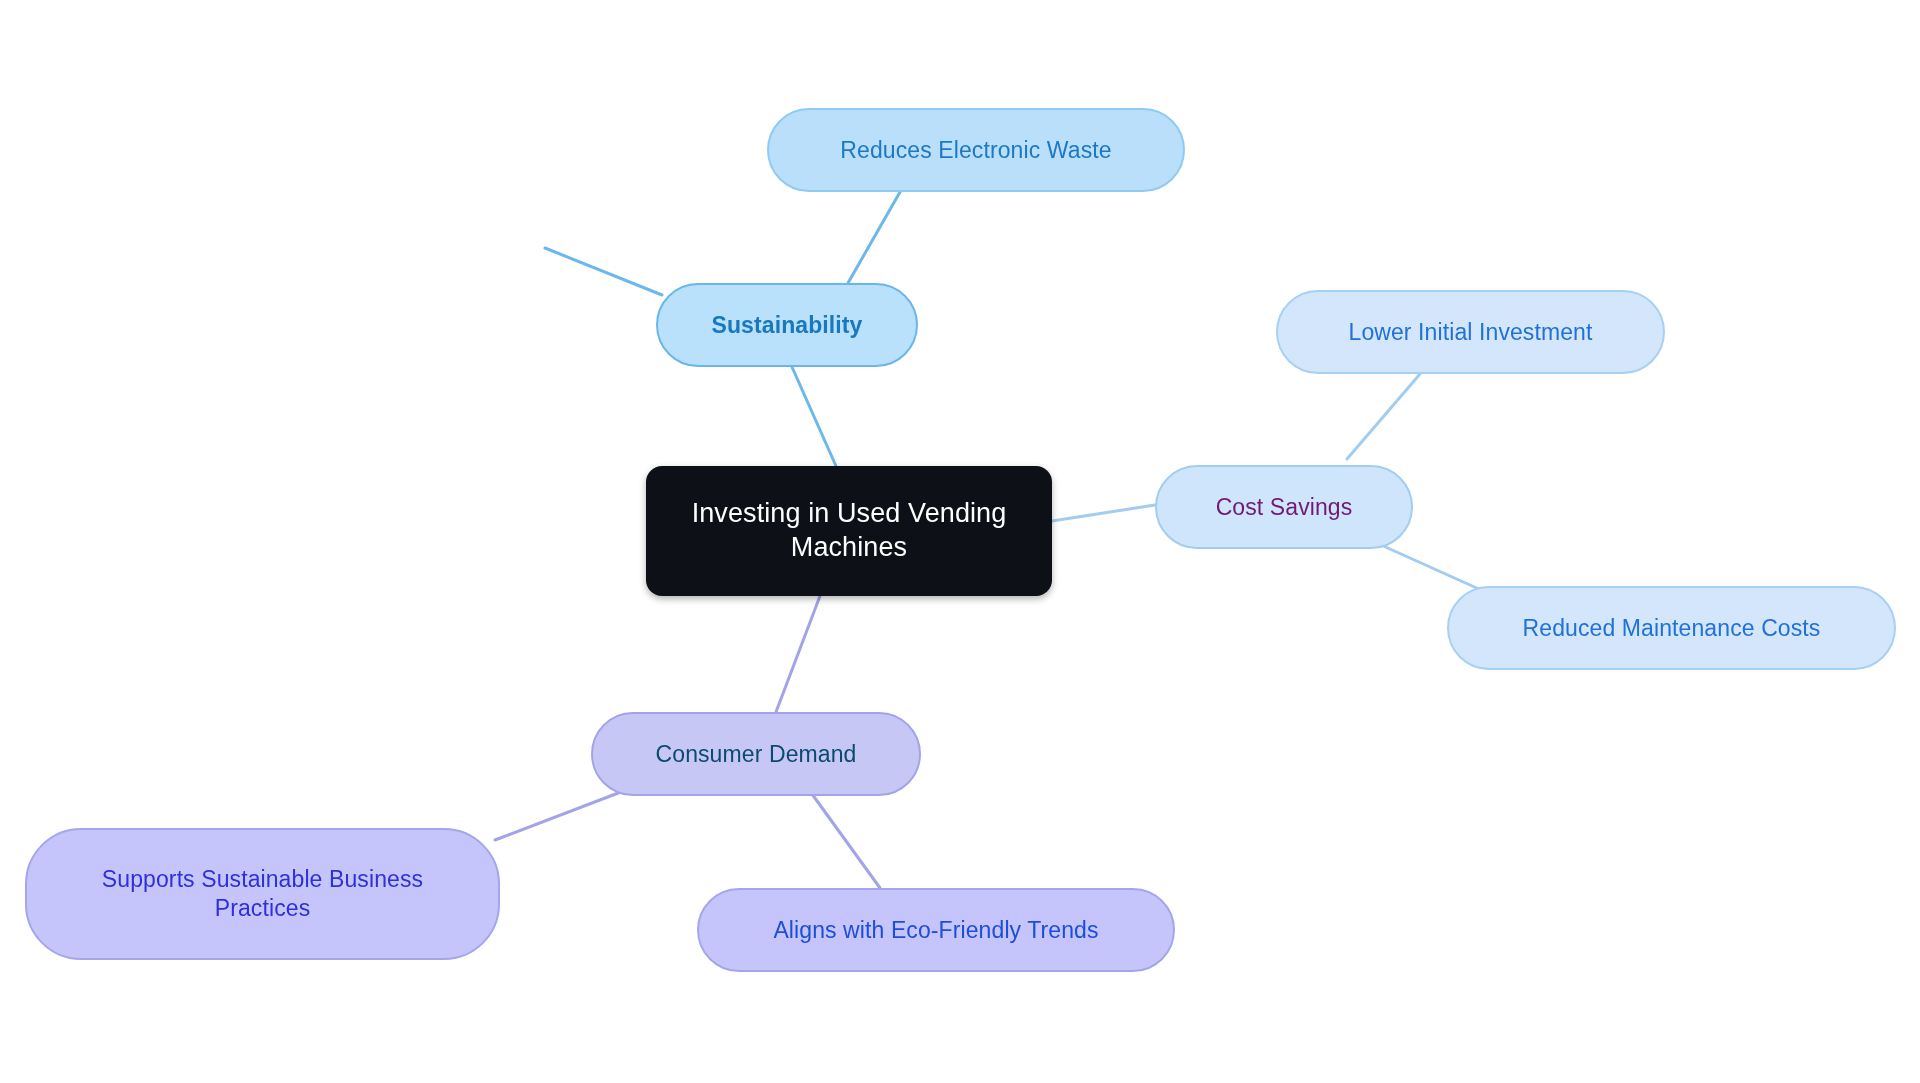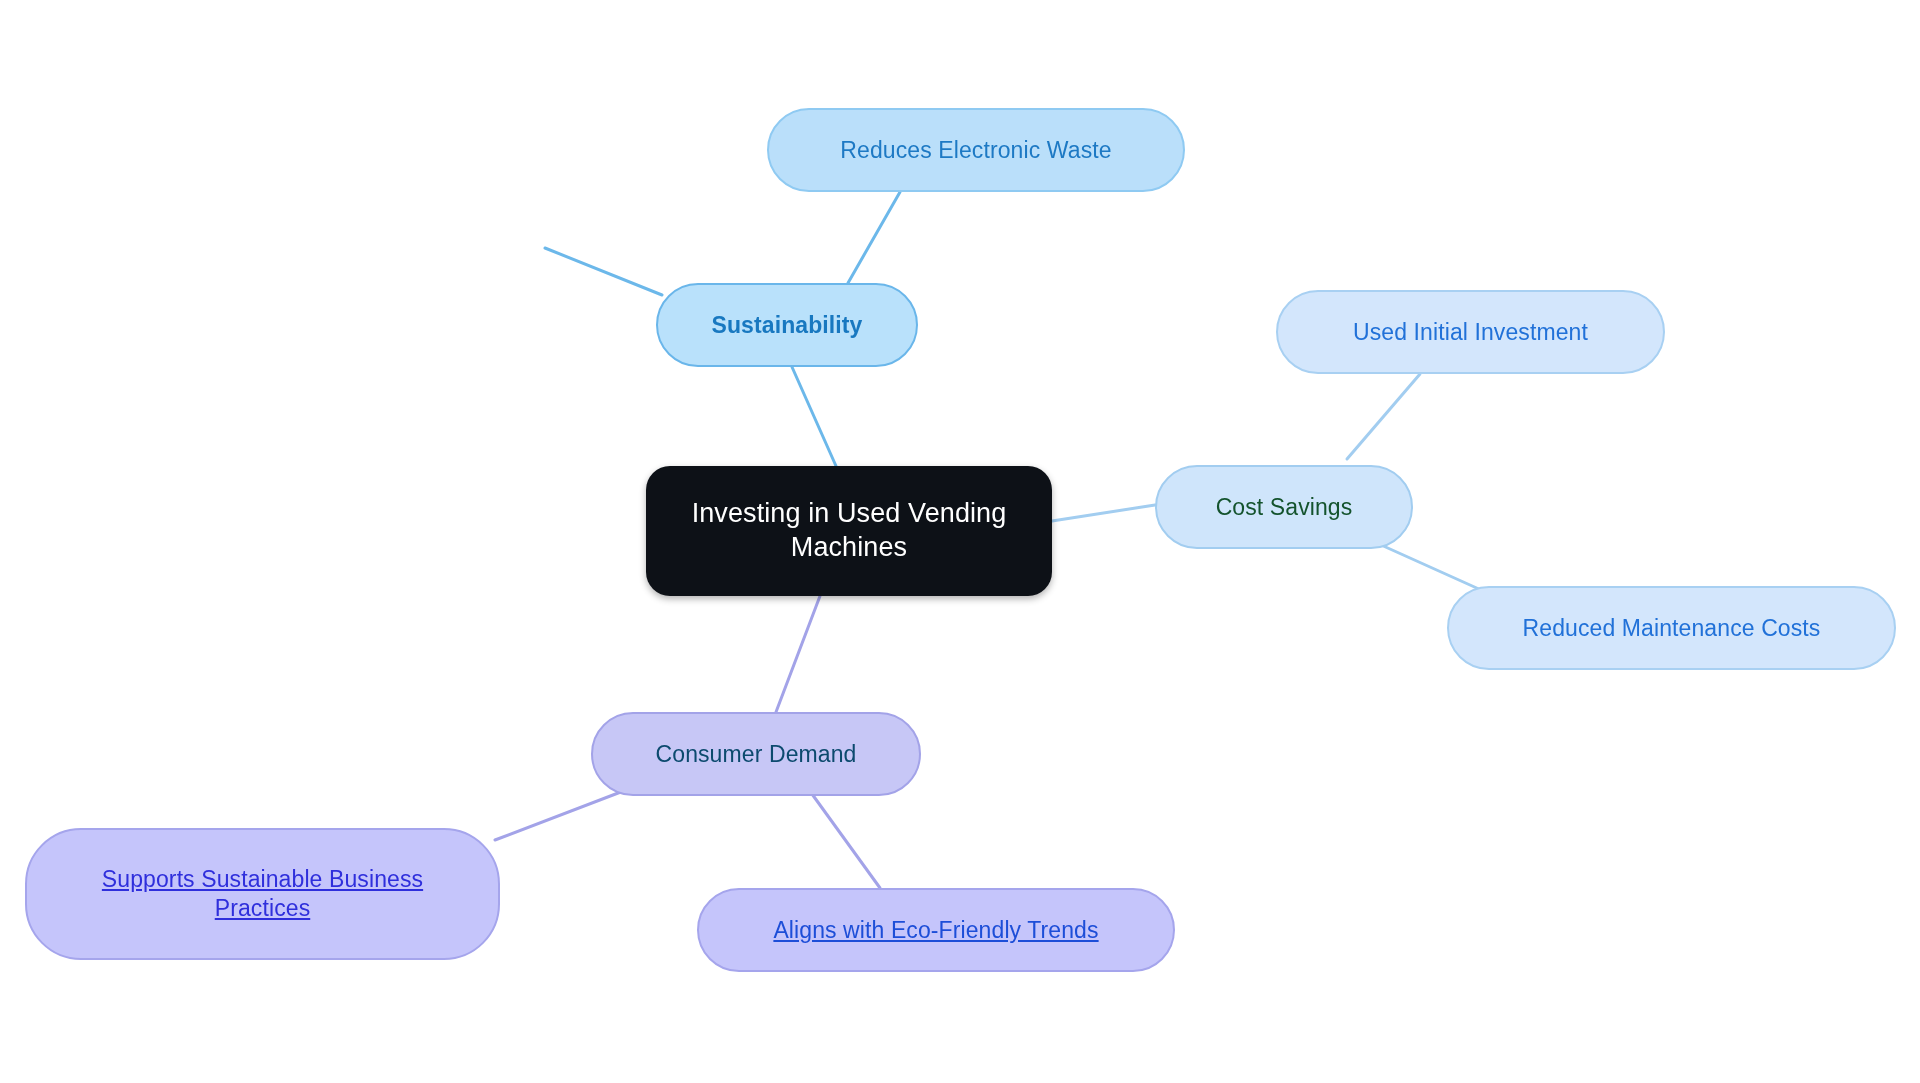--- a/index.html
+++ b/index.html
@@ -32,21 +32,21 @@
     align-items: center;
     justify-content: center;
     text-align: center;
     line-height: 1.25;
     white-space: pre-line;
     z-index: 2;
   }
   .node-root {
     background: #0d1117;
     color: #ffffff;
-    border-radius: 24px;
+    border-radius: 16px;
     font-size: 27px;
     letter-spacing: 0.1px;
     box-shadow: 0 3px 7px rgba(0,0,0,0.30);
     padding: 0 26px;
     justify-content: center;
   }
   .node-pill {
     border-radius: 999px;
     border-style: solid;
     border-width: 2px;
@@ -79,21 +79,20 @@
   }
   .violet-branch {
     background: #c7c7f6;
     border-color: #a3a3e8;
     color: #2a2ad0;
   }
   .violet-leaf {
     background: #c5c5fb;
     border-color: #a5a5ec;
     color: #2f2fdc;
-    text-decoration: underline;
   }
 </style>
 </head>
 <body style="background: rgb(255, 255, 255);">
 
 <div id="canvas" style="background: rgb(255, 255, 255);">
 
   <svg id="edges" viewBox="0 0 1920 1083" width="1920" height="1083">
       <line x1="836" y1="466" x2="792" y2="367" stroke="#6cb8ea" stroke-width="3" stroke-linecap="round"></line>
       <line x1="848" y1="283" x2="900" y2="192" stroke="#6cb8ea" stroke-width="3" stroke-linecap="round"></line>
@@ -111,25 +110,25 @@
 Machines</span>
   </div>
 
   <div class="node node-pill sky-branch" style="left: 656px; top: 283px; width: 262px; height: 84px; background: rgb(185, 225, 251); border-color: rgb(106, 182, 234); color: rgb(24, 120, 192); font-weight: bold;">
     <span>Sustainability</span>
   </div>
   <div class="node node-pill sky-leaf" style="left: 767px; top: 108px; width: 418px; height: 84px; background: rgb(186, 223, 250); border-color: rgb(143, 202, 242); color: rgb(29, 121, 196);">
     <span>Reduces Electronic Waste</span>
   </div>
 
-  <div class="node node-pill blue-branch" style="left: 1155px; top: 465px; width: 258px; height: 84px; background: rgb(207, 229, 251); border-color: rgb(162, 205, 240); color: #14532d;">
+  <div class="node node-pill blue-branch" style="left: 1155px; top: 465px; width: 258px; height: 84px; background: rgb(207, 229, 251); border-color: rgb(162, 205, 240); color: #701a75;">
     <span>Cost Savings</span>
   </div>
   <div class="node node-pill blue-leaf" style="left: 1276px; top: 290px; width: 389px; height: 84px; background: rgb(211, 230, 252); border-color: rgb(168, 208, 242); color: rgb(33, 113, 216);">
-    <span>Used Initial Investment</span>
+    <span>Lower Initial Investment</span>
   </div>
   <div class="node node-pill blue-leaf" style="left: 1447px; top: 586px; width: 449px; height: 84px; background: rgb(211, 230, 252); border-color: rgb(168, 208, 242); color: rgb(33, 113, 216);">
     <span>Reduced Maintenance Costs</span>
   </div>
 
   <div class="node node-pill violet-branch" style="left: 591px; top: 712px; width: 330px; height: 84px; background: rgb(199, 199, 246); border-color: rgb(163, 163, 232); color: #0c4a6e;">
     <span>Consumer Demand</span>
   </div>
   <div class="node node-pill node-multiline violet-leaf" style="left: 25px; top: 828px; width: 475px; height: 132px; background: rgb(197, 197, 251); border-color: rgb(165, 165, 236); color: rgb(47, 47, 220);">
     <span>Supports Sustainable Business

